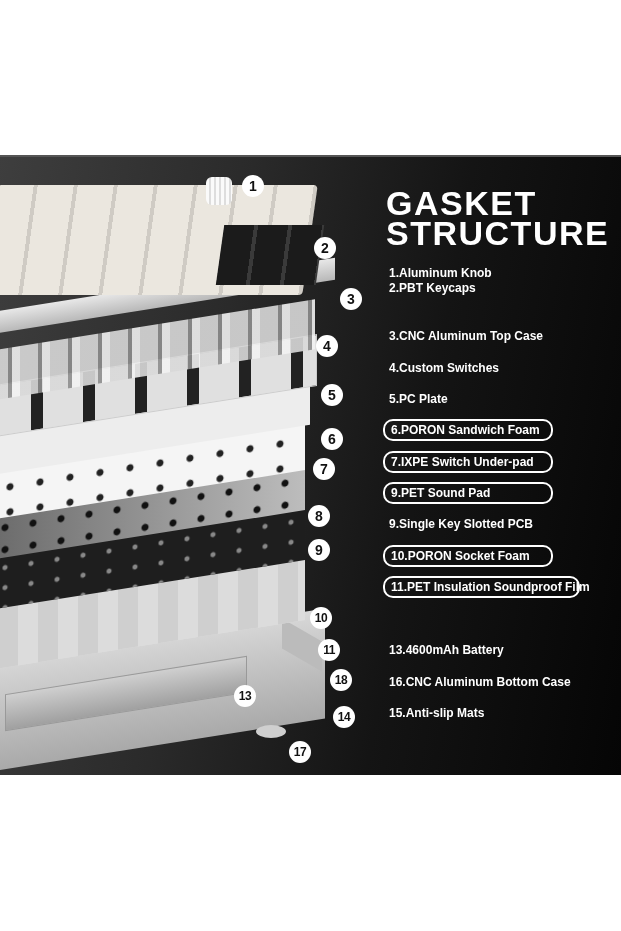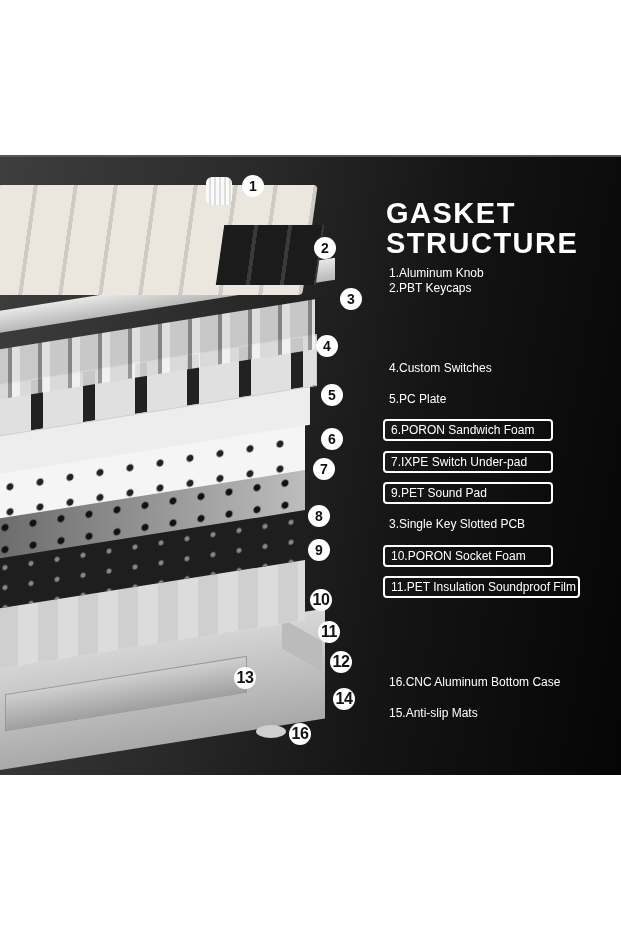--- a/index.html
+++ b/index.html
@@ -6,35 +6,35 @@
   body { width:621px; height:931px; position:relative; overflow:hidden; font-family:"Liberation Sans", sans-serif; }
   .panel {
     position:absolute; left:0; top:155px; width:621px; height:620px;
     background: linear-gradient(100deg, #3e3e3e 0%, #2a2a2a 35%, #141414 65%, #050505 100%);
     overflow:hidden;
   }
   .panel::before {
     content:""; position:absolute; left:0; top:0; width:100%; height:2px; background:#555;
   }
   .title {
-    position:absolute; left:386px; top:43px; color:#fff; font-weight:bold;
-    font-size:29px; line-height:30px; letter-spacing:1.5px;
+    position:absolute; left:386px; top:33px; color:#fff; font-weight:bold;
+    font-size:34px; line-height:30px; letter-spacing:1.5px;
   }
   .spec {
     position:absolute; left:383px; width:228px; height:22px; color:#fff;
-    font-weight:normal; font-size:12px; line-height:22px; padding-left:6px; box-sizing:border-box;
+    font-weight:bold; font-size:12px; line-height:22px; padding-left:6px; box-sizing:border-box;
     white-space:nowrap;
   }
-  .spec.boxed { border:2px solid #fff; border-radius:4px; line-height:18px; width:170px; }
+  .spec.boxed { border:2px solid #fff; border-radius:10px; line-height:18px; width:170px; }
   .spec.boxed.wide { width:197px; }
   .callout {
     position:absolute; width:22px; height:22px; border-radius:50%; background:#fff; color:#111;
     font-weight:bold; font-size:14px; line-height:22px; text-align:center;
   }
-  .callout.two { font-size:16px; letter-spacing:-0.5px; }
+  .callout.two { font-size:12px; letter-spacing:-0.5px;margin-top:18px; }
   
   .layer { position:absolute; }
   .keys { left:-10px; top:30px; width:320px; height:110px;
     background: repeating-linear-gradient(90deg, #ebe7df 0 36px, #cfcbc4 36px 40px); transform: skewX(-8deg); border-radius:4px; }
   .keys-dark { left:220px; top:70px; width:100px; height:60px; background: repeating-linear-gradient(90deg,#1b1b1b 0 30px,#3a3a3a 30px 34px); transform:skewX(-8deg); }
   .knob { left:206px; top:22px; width:26px; height:28px; background: repeating-linear-gradient(90deg,#fafafa 0 3px,#ddd 3px 5px); border-radius:6px; }
   .topcase { left:-10px; top:130px; width:345px; height:22px; background:linear-gradient(#e8e8e8,#b8b8b8); transform: skewY(-9deg); }
   .switches { left:-10px; top:170px; width:325px; height:50px; background: repeating-linear-gradient(90deg,#d9d9d9 0 18px,#8e8e8e 18px 22px,#f2f2f2 22px 30px); transform: skewY(-9deg); opacity:0.9;}
   .plate5 { left:-10px; top:205px; width:325px; height:50px; background: repeating-linear-gradient(90deg,#e0e0e0 0 40px,#222 40px 52px); transform: skewY(-9deg); border:1px solid #ccc;}
   .foam6 { left:-10px; top:250px; width:320px; height:45px; background:#ededed; transform: skewY(-9deg);}
@@ -72,35 +72,37 @@
   <div class="callout" style="left:314px;top:82px">2</div>
   <div class="callout" style="left:340px;top:133px">3</div>
   <div class="callout" style="left:316px;top:180px">4</div>
   <div class="callout" style="left:321px;top:229px">5</div>
   <div class="callout" style="left:321px;top:273px">6</div>
   <div class="callout" style="left:313px;top:303px">7</div>
   <div class="callout" style="left:308px;top:350px">8</div>
   <div class="callout" style="left:308px;top:384px">9</div>
   <div class="callout two" style="left:310px;top:434px">10</div>
   <div class="callout two" style="left:318px;top:466px">11</div>
-  <div class="callout two" style="left:330px;top:496px">12</div>
+  <div class="callout two" style="left:330px;top:496px">18</div>
   <div class="callout two" style="left:234px;top:512px">13</div>
   <div class="callout two" style="left:333px;top:533px">14</div>
-  <div class="callout two" style="left:289px;top:568px">16</div>
+  <div class="callout two" style="left:289px;top:568px">17</div>
 
   <div class="title">
     <div>GASKET</div>
     <div>STRUCTURE</div>
   </div>
 
   <div class="spec" style="top:107px">1.Aluminum Knob</div>
   <div class="spec" style="top:122px">2.PBT Keycaps</div>
+  <div class="spec" style="top:170px">3.CNC Aluminum Top Case</div>
   <div class="spec" style="top:202px">4.Custom Switches</div>
   <div class="spec" style="top:233px">5.PC Plate</div>
   <div class="spec boxed" style="top:264px">6.PORON Sandwich Foam</div>
   <div class="spec boxed" style="top:296px">7.IXPE Switch Under-pad</div>
   <div class="spec boxed" style="top:327px">9.PET Sound Pad</div>
-  <div class="spec" style="top:358px">3.Single Key Slotted PCB</div>
+  <div class="spec" style="top:358px">9.Single Key Slotted PCB</div>
   <div class="spec boxed" style="top:390px">10.PORON Socket Foam</div>
   <div class="spec boxed wide" style="top:421px">11.PET Insulation Soundproof Film</div>
+  <div class="spec" style="top:484px">13.4600mAh Battery</div>
   <div class="spec" style="top:516px">16.CNC Aluminum Bottom Case</div>
   <div class="spec" style="top:547px">15.Anti-slip Mats</div>
 </div>
 
 </body></html>

